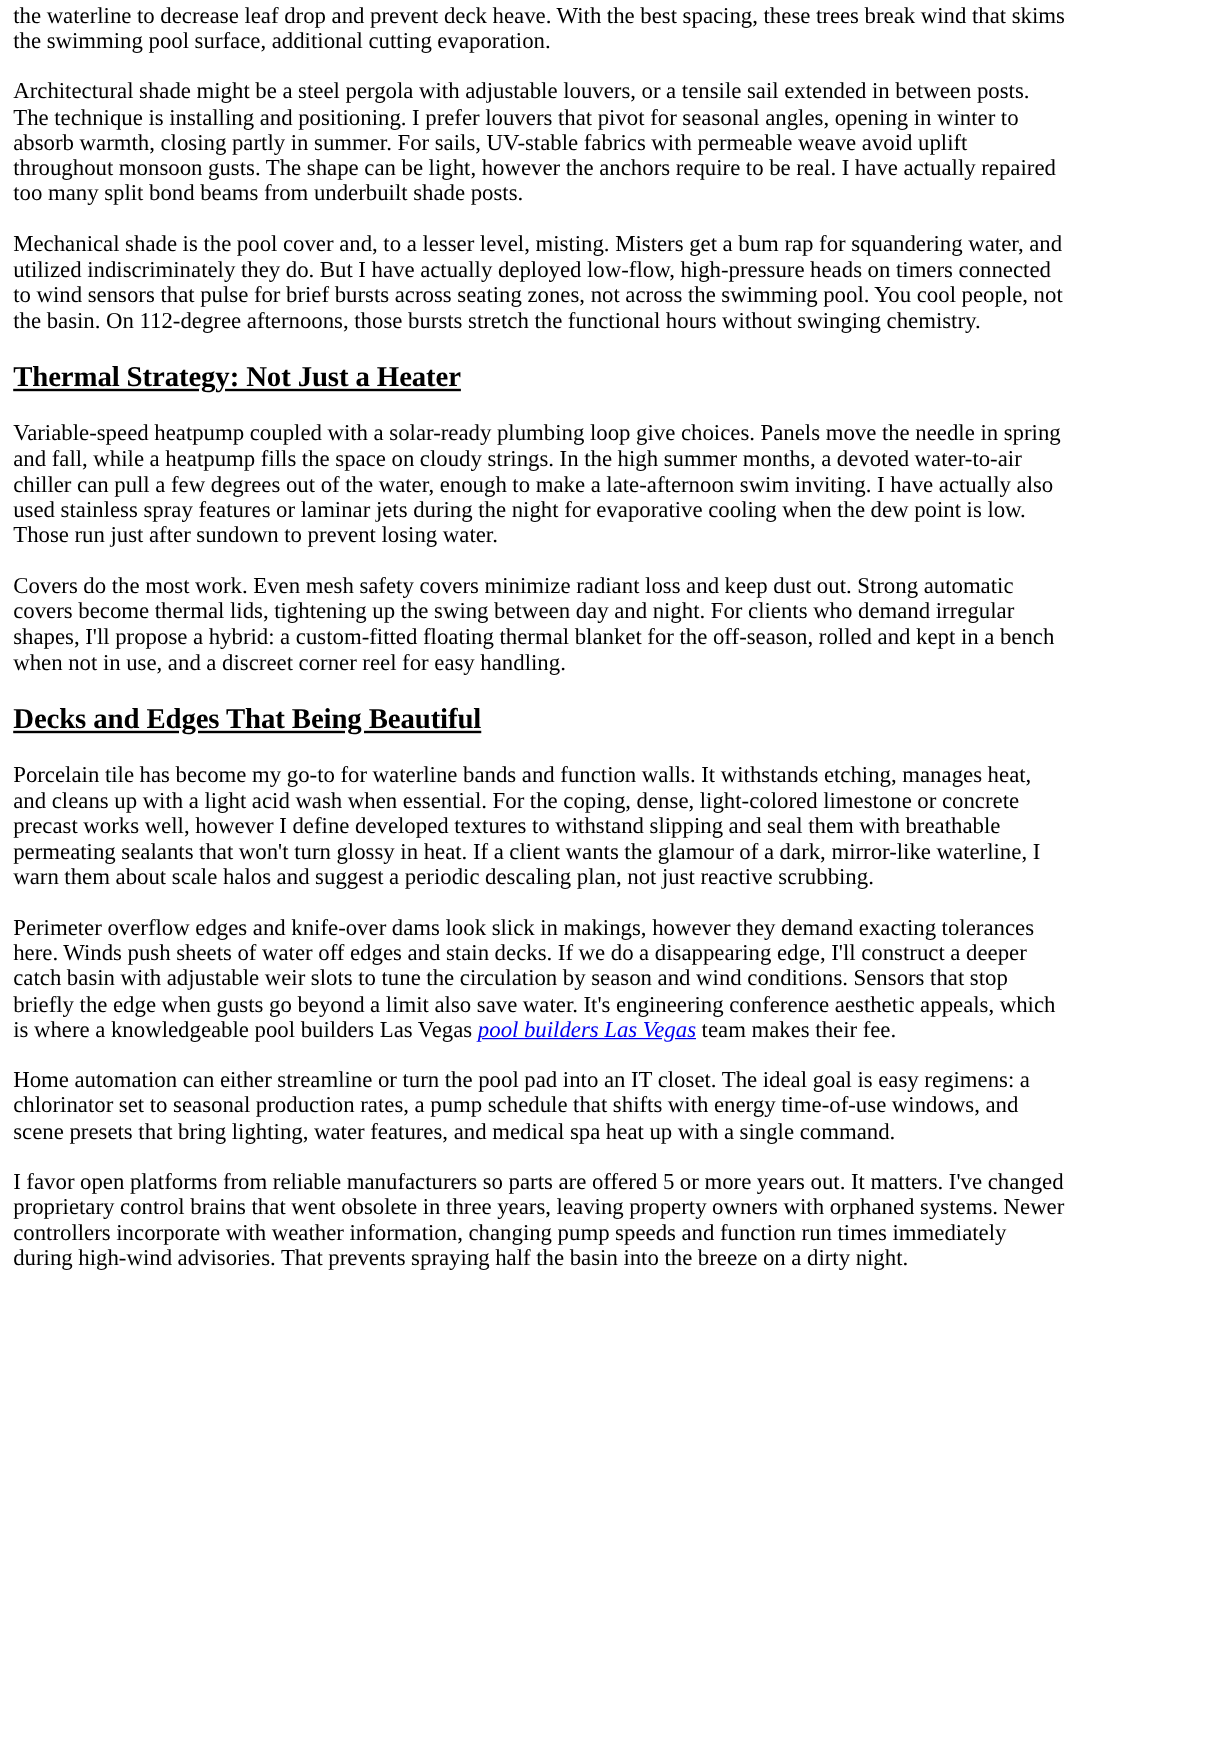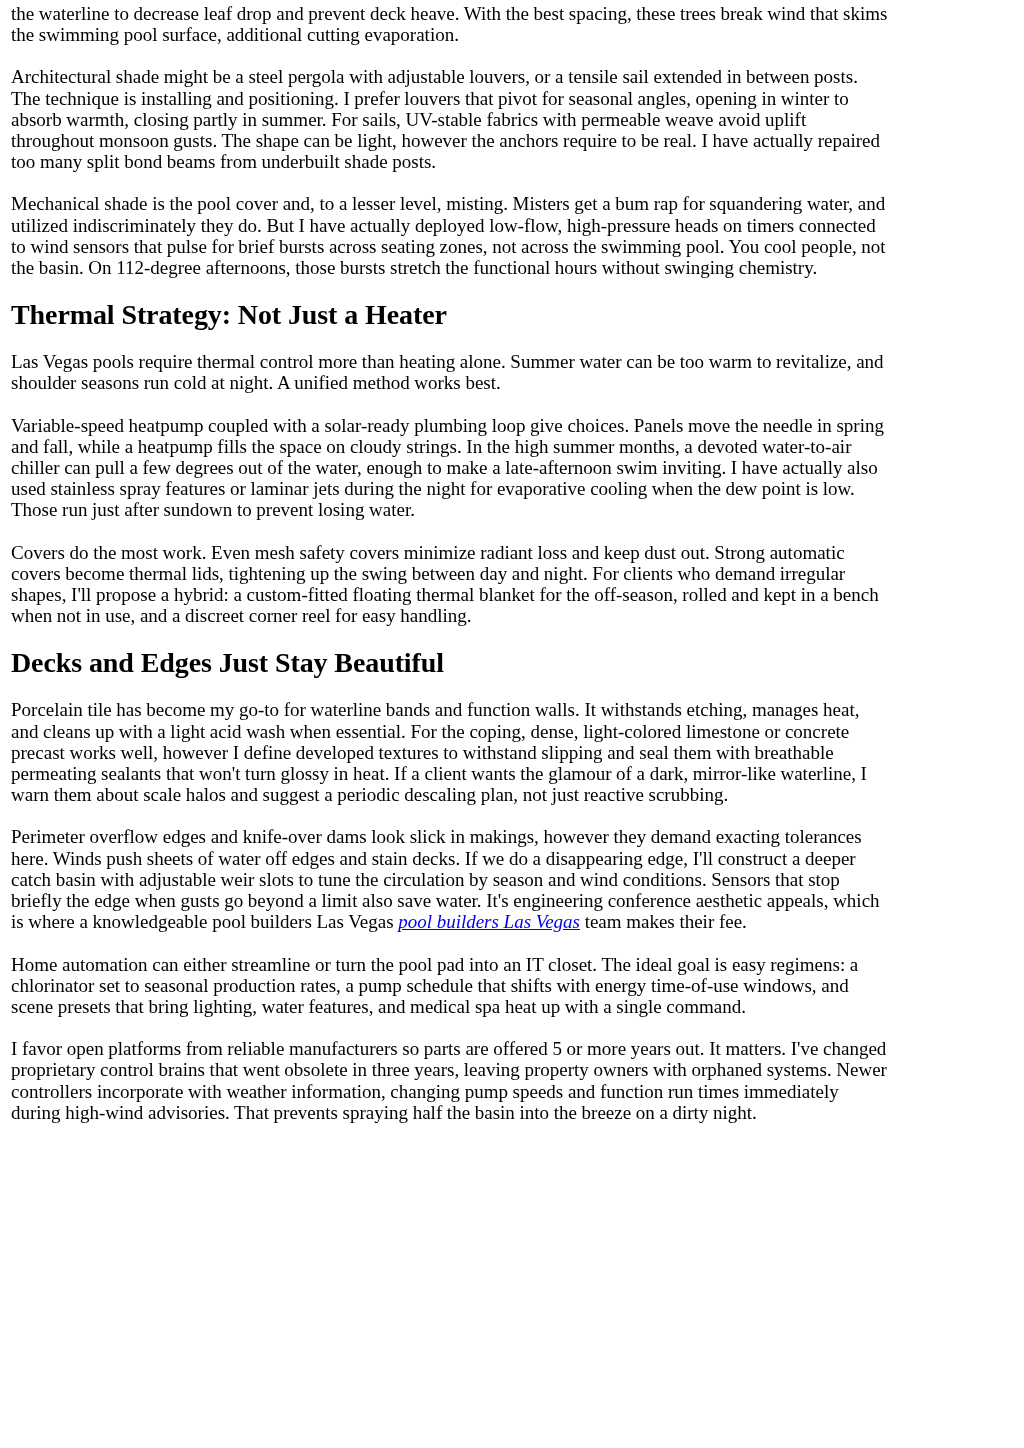--- a/index.html
+++ b/index.html
@@ -24,41 +24,41 @@
     font-size: 19px;
     line-height: 21.2px;
     margin: 0 0 21px 0;
     text-align: left;
     word-spacing: -0.1px;
   }
   p.para.first {
     margin-top: 3px;
   }
   h2.section-heading {
-    font-size: 28px;
+    font-size: 24px;
     line-height: 32px;
     font-weight: bold;
     margin: 21px 0 20px 0;
     letter-spacing: -0.1px;
+    text-decoration: underline;
   }
   a.inline-link {
     color: #0000ee;
     font-style: italic;
     text-decoration: underline;
   }
 </style>
 </head>
 <body>
 
 <div class="page" id="article-root">
     <p class="para first">the waterline to decrease leaf drop and prevent deck heave. With the best spacing, these trees break wind that skims the swimming pool surface, additional cutting evaporation.</p>
     <p class="para">Architectural shade might be a steel pergola with adjustable louvers, or a tensile sail extended in between posts. The technique is installing and positioning. I prefer louvers that pivot for seasonal angles, opening in winter to absorb warmth, closing partly in summer. For sails, UV-stable fabrics with permeable weave avoid uplift throughout monsoon gusts. The shape can be light, however the anchors require to be real. I have actually repaired too many split bond beams from underbuilt shade posts.</p>
     <p class="para">Mechanical shade is the pool cover and, to a lesser level, misting. Misters get a bum rap for squandering water, and utilized indiscriminately they do. But I have actually deployed low-flow, high-pressure heads on timers connected to wind sensors that pulse for brief bursts across seating zones, not across the swimming pool. You cool people, not the basin. On 112-degree afternoons, those bursts stretch the functional hours without swinging chemistry.</p>
     <h2 class="section-heading">Thermal Strategy: Not Just a Heater</h2>
-    <p class="para">Las Vegas pools require thermal control more than heating alone. Summer water can be too warm to revitalize, and shoulder seasons run cold at night. A unified method works best.</p>
     <p class="para">Variable-speed heatpump coupled with a solar-ready plumbing loop give choices. Panels move the needle in spring and fall, while a heatpump fills the space on cloudy strings. In the high summer months, a devoted water-to-air chiller can pull a few degrees out of the water, enough to make a late-afternoon swim inviting. I have actually also used stainless spray features or laminar jets during the night for evaporative cooling when the dew point is low. Those run just after sundown to prevent losing water.</p>
     <p class="para">Covers do the most work. Even mesh safety covers minimize radiant loss and keep dust out. Strong automatic covers become thermal lids, tightening up the swing between day and night. For clients who demand irregular shapes, I'll propose a hybrid: a custom-fitted floating thermal blanket for the off-season, rolled and kept in a bench when not in use, and a discreet corner reel for easy handling.</p>
-    <h2 class="section-heading">Decks and Edges Just Stay Beautiful</h2>
+    <h2 class="section-heading">Decks and Edges That Being Beautiful</h2>
     <p class="para">Porcelain tile has become my go-to for waterline bands and function walls. It withstands etching, manages heat, and cleans up with a light acid wash when essential. For the coping, dense, light-colored limestone or concrete precast works well, however I define developed textures to withstand slipping and seal them with breathable permeating sealants that won't turn glossy in heat. If a client wants the glamour of a dark, mirror-like waterline, I warn them about scale halos and suggest a periodic descaling plan, not just reactive scrubbing.</p>
     <p class="para"><span>Perimeter overflow edges and knife-over dams look slick in makings, however they demand exacting tolerances here. Winds push sheets of water off edges and stain decks. If we do a disappearing edge, I'll construct a deeper catch basin with adjustable weir slots to tune the circulation by season and wind conditions. Sensors that stop briefly the edge when gusts go beyond a limit also save water. It's engineering conference aesthetic appeals, which is where a knowledgeable pool builders Las Vegas </span><a class="inline-link" href="#">pool builders Las Vegas</a><span> team makes their fee.</span></p>
     <p class="para">Home automation can either streamline or turn the pool pad into an IT closet. The ideal goal is easy regimens: a chlorinator set to seasonal production rates, a pump schedule that shifts with energy time-of-use windows, and scene presets that bring lighting, water features, and medical spa heat up with a single command.</p>
     <p class="para">I favor open platforms from reliable manufacturers so parts are offered 5 or more years out. It matters. I've changed proprietary control brains that went obsolete in three years, leaving property owners with orphaned systems. Newer controllers incorporate with weather information, changing pump speeds and function run times immediately during high-wind advisories. That prevents spraying half the basin into the breeze on a dirty night.</p>
   </div>
 
 </body></html>

